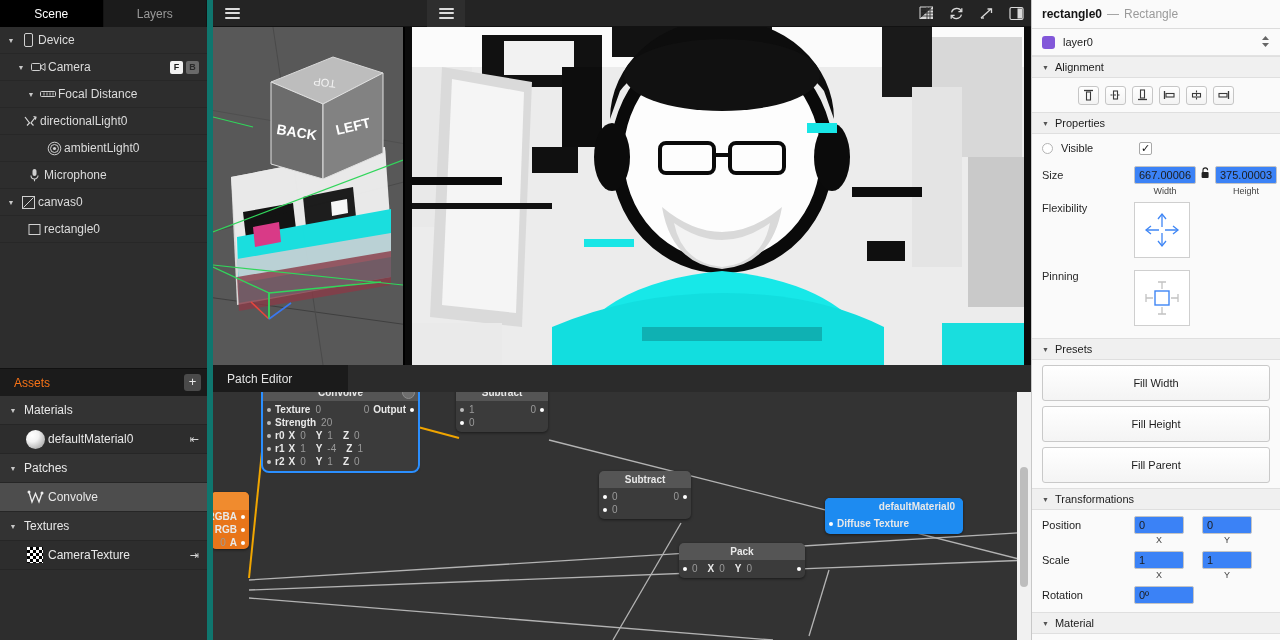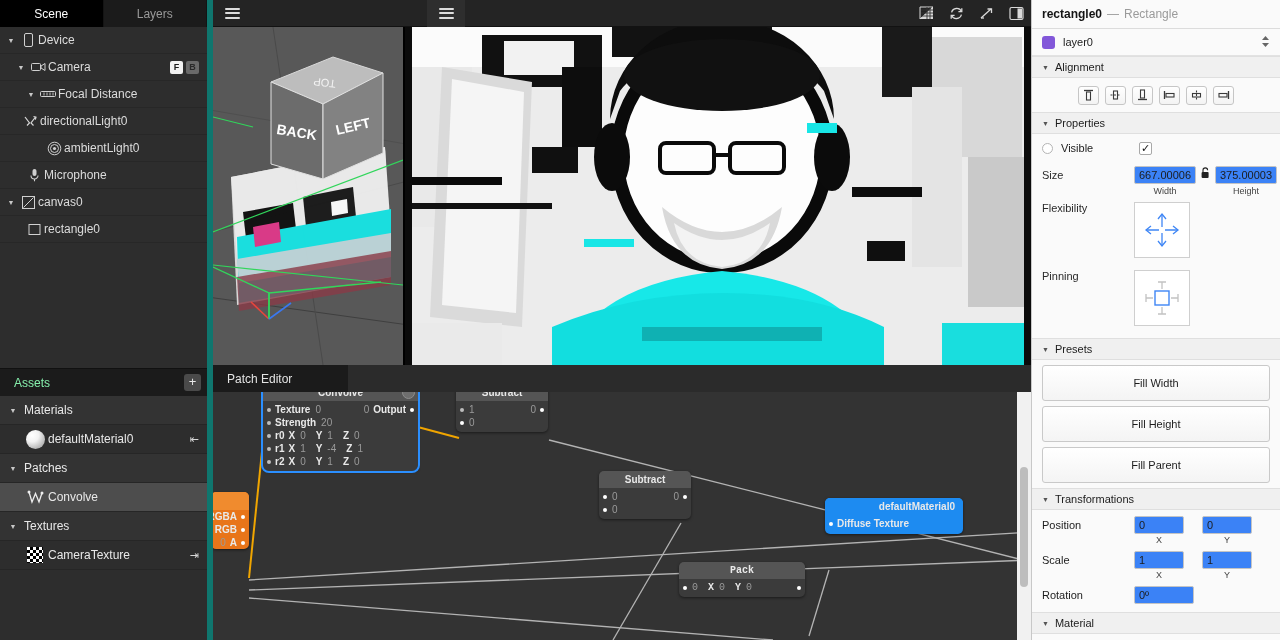--- a/index.html
+++ b/index.html
@@ -21,21 +21,21 @@
   .twisty { width: 14px; flex: 0 0 14px; display: flex; align-items: center; justify-content: center; color: #c8c8c8; font-size: 7px; }
   .t-icon { width: 20px; flex: 0 0 20px; display: flex; align-items: center; justify-content: center; color: #d0d0d0; }
   .tree-label { flex: 1; white-space: nowrap; overflow: hidden; }
   .fb-badges { display: flex; gap: 3px; }
   .fb { width: 13px; height: 13px; border-radius: 2px; font-size: 9px; display: flex; align-items: center; justify-content: center; font-weight: bold; }
   .fb.on { background: #f2f2f2; color: #1a1a1a; }
   .fb.off { background: #6a6a6a; color: #2a2a2a; }
 
   
   .assets-header { display: flex; align-items: center; height: 28px; background: #1b1b1b; padding: 0 6px 0 14px; border-top: 1px solid #111; }
-  .assets-header .ttl { flex: 1; font-size: 12px; color: #86efac; }
+  .assets-header .ttl { flex: 1; font-size: 12px; color: #f97316; }
   .plus-btn { width: 17px; height: 17px; background: #4a4a4a; border-radius: 3px; color: #e8e8e8; font-size: 13px; line-height: 15px; text-align: center; }
   .asset-group { display: flex; align-items: center; height: 29px; background: #333; border-bottom: 1px solid #262626; padding-left: 6px; font-size: 12px; }
   .asset-group .twisty { margin-right: 4px; }
   .asset-row { display: flex; align-items: center; height: 29px; background: #2d2d2d; border-bottom: 1px solid #262626; padding: 0 8px 0 22px; font-size: 12px; }
   .asset-row.sel { background: #4d4d4d; }
   .asset-row .a-ic { width: 26px; flex: 0 0 26px; display: flex; align-items: center; justify-content: center; }
   .asset-row .a-lb { flex: 1; }
   .asset-row .a-ar { color: #d6d6d6; font-size: 11px; }
   .mat-sphere { width: 19px; height: 19px; border-radius: 50%; background: radial-gradient(circle at 32% 28%, #ffffff 0%, #f2f2f2 35%, #b9b9b9 72%, #8e8e8e 100%); }
   .checker { width: 16px; height: 16px; background-color: #fff;
@@ -536,21 +536,21 @@
           <span>defaultMaterial0</span>
         </div>
         <div style="padding:2px 0 4px 0">
           <div class="nrow">
             <span class="port lit"></span>
             <span class="pname">Diffuse Texture</span>
           </div>
         </div>
       </div>
 
-      <div class="node" style="left:466px;top:170px;width:126px;font-family:Liberation Mono, monospace;">
+      <div class="node" style="left:466px;top:151px;width:126px;">
         <div class="node-hdr">
           <span>Pack</span>
         </div>
         <div style="padding:2px 0 3px 0">
           <div class="nrow">
             <span class="port lit"></span>
             <span class="pval">0</span>
             <span class="axis">X</span>
             <span class="pval">0</span>
             <span class="axis">Y</span>

